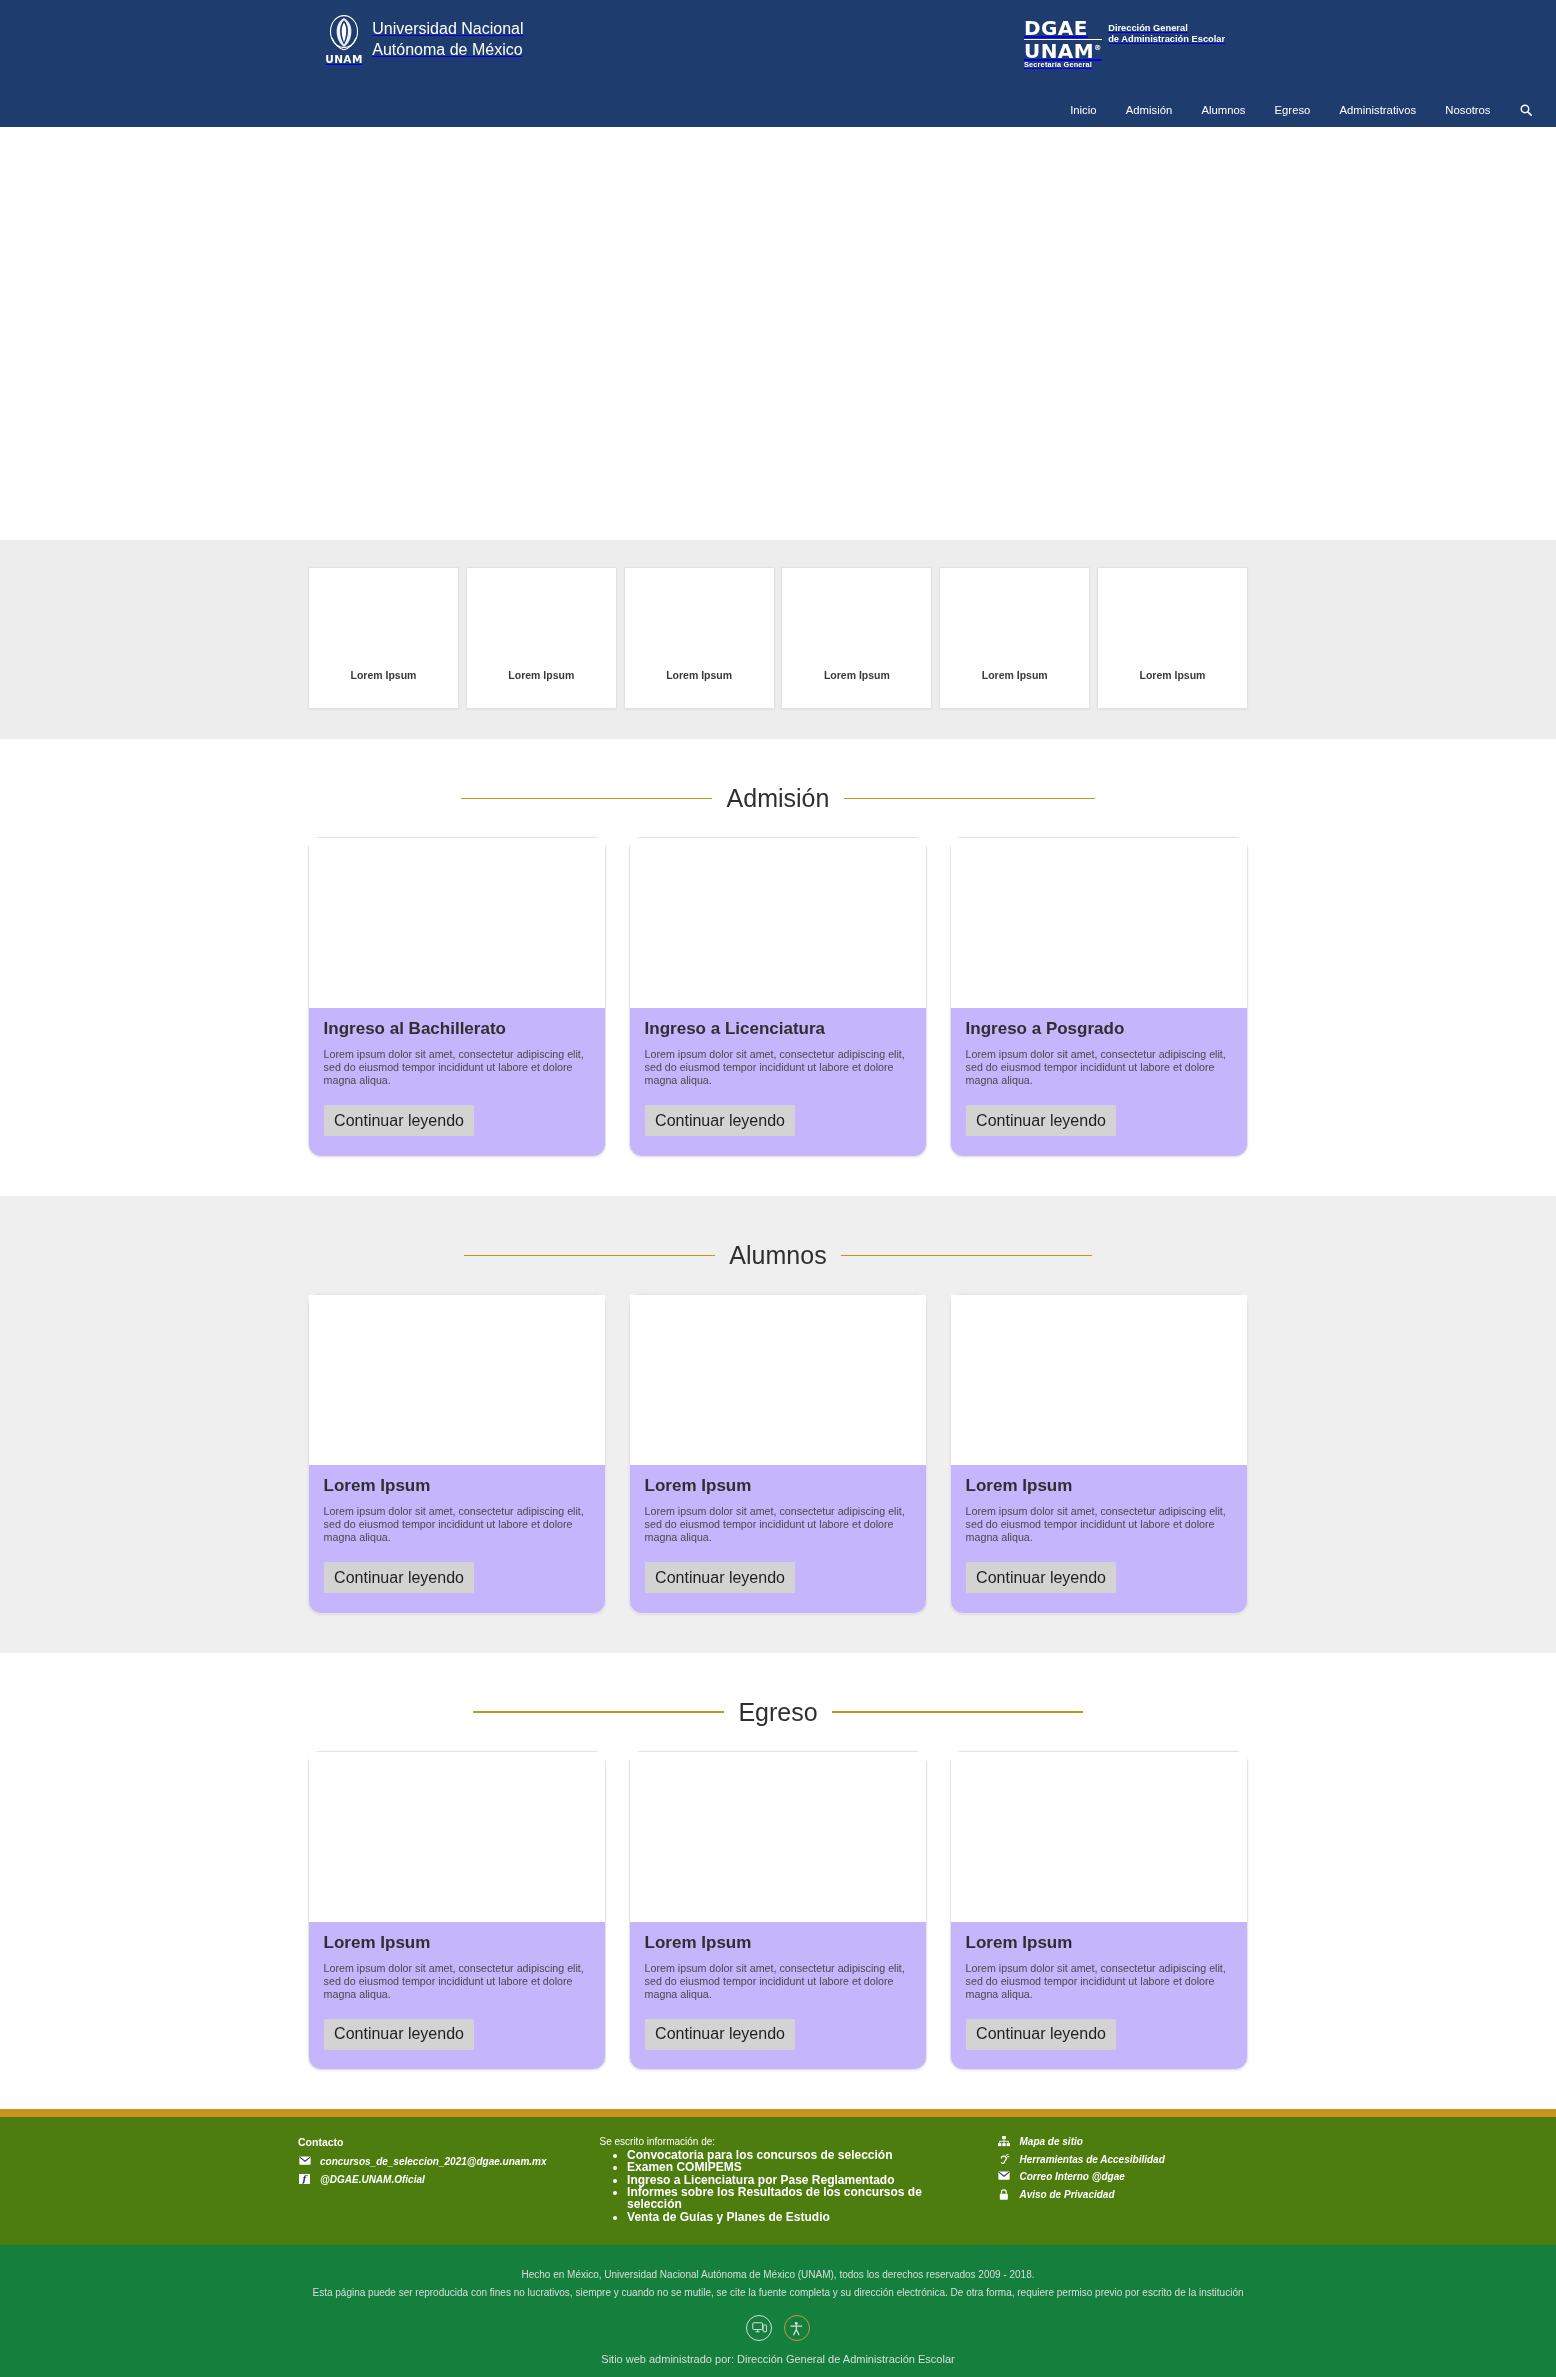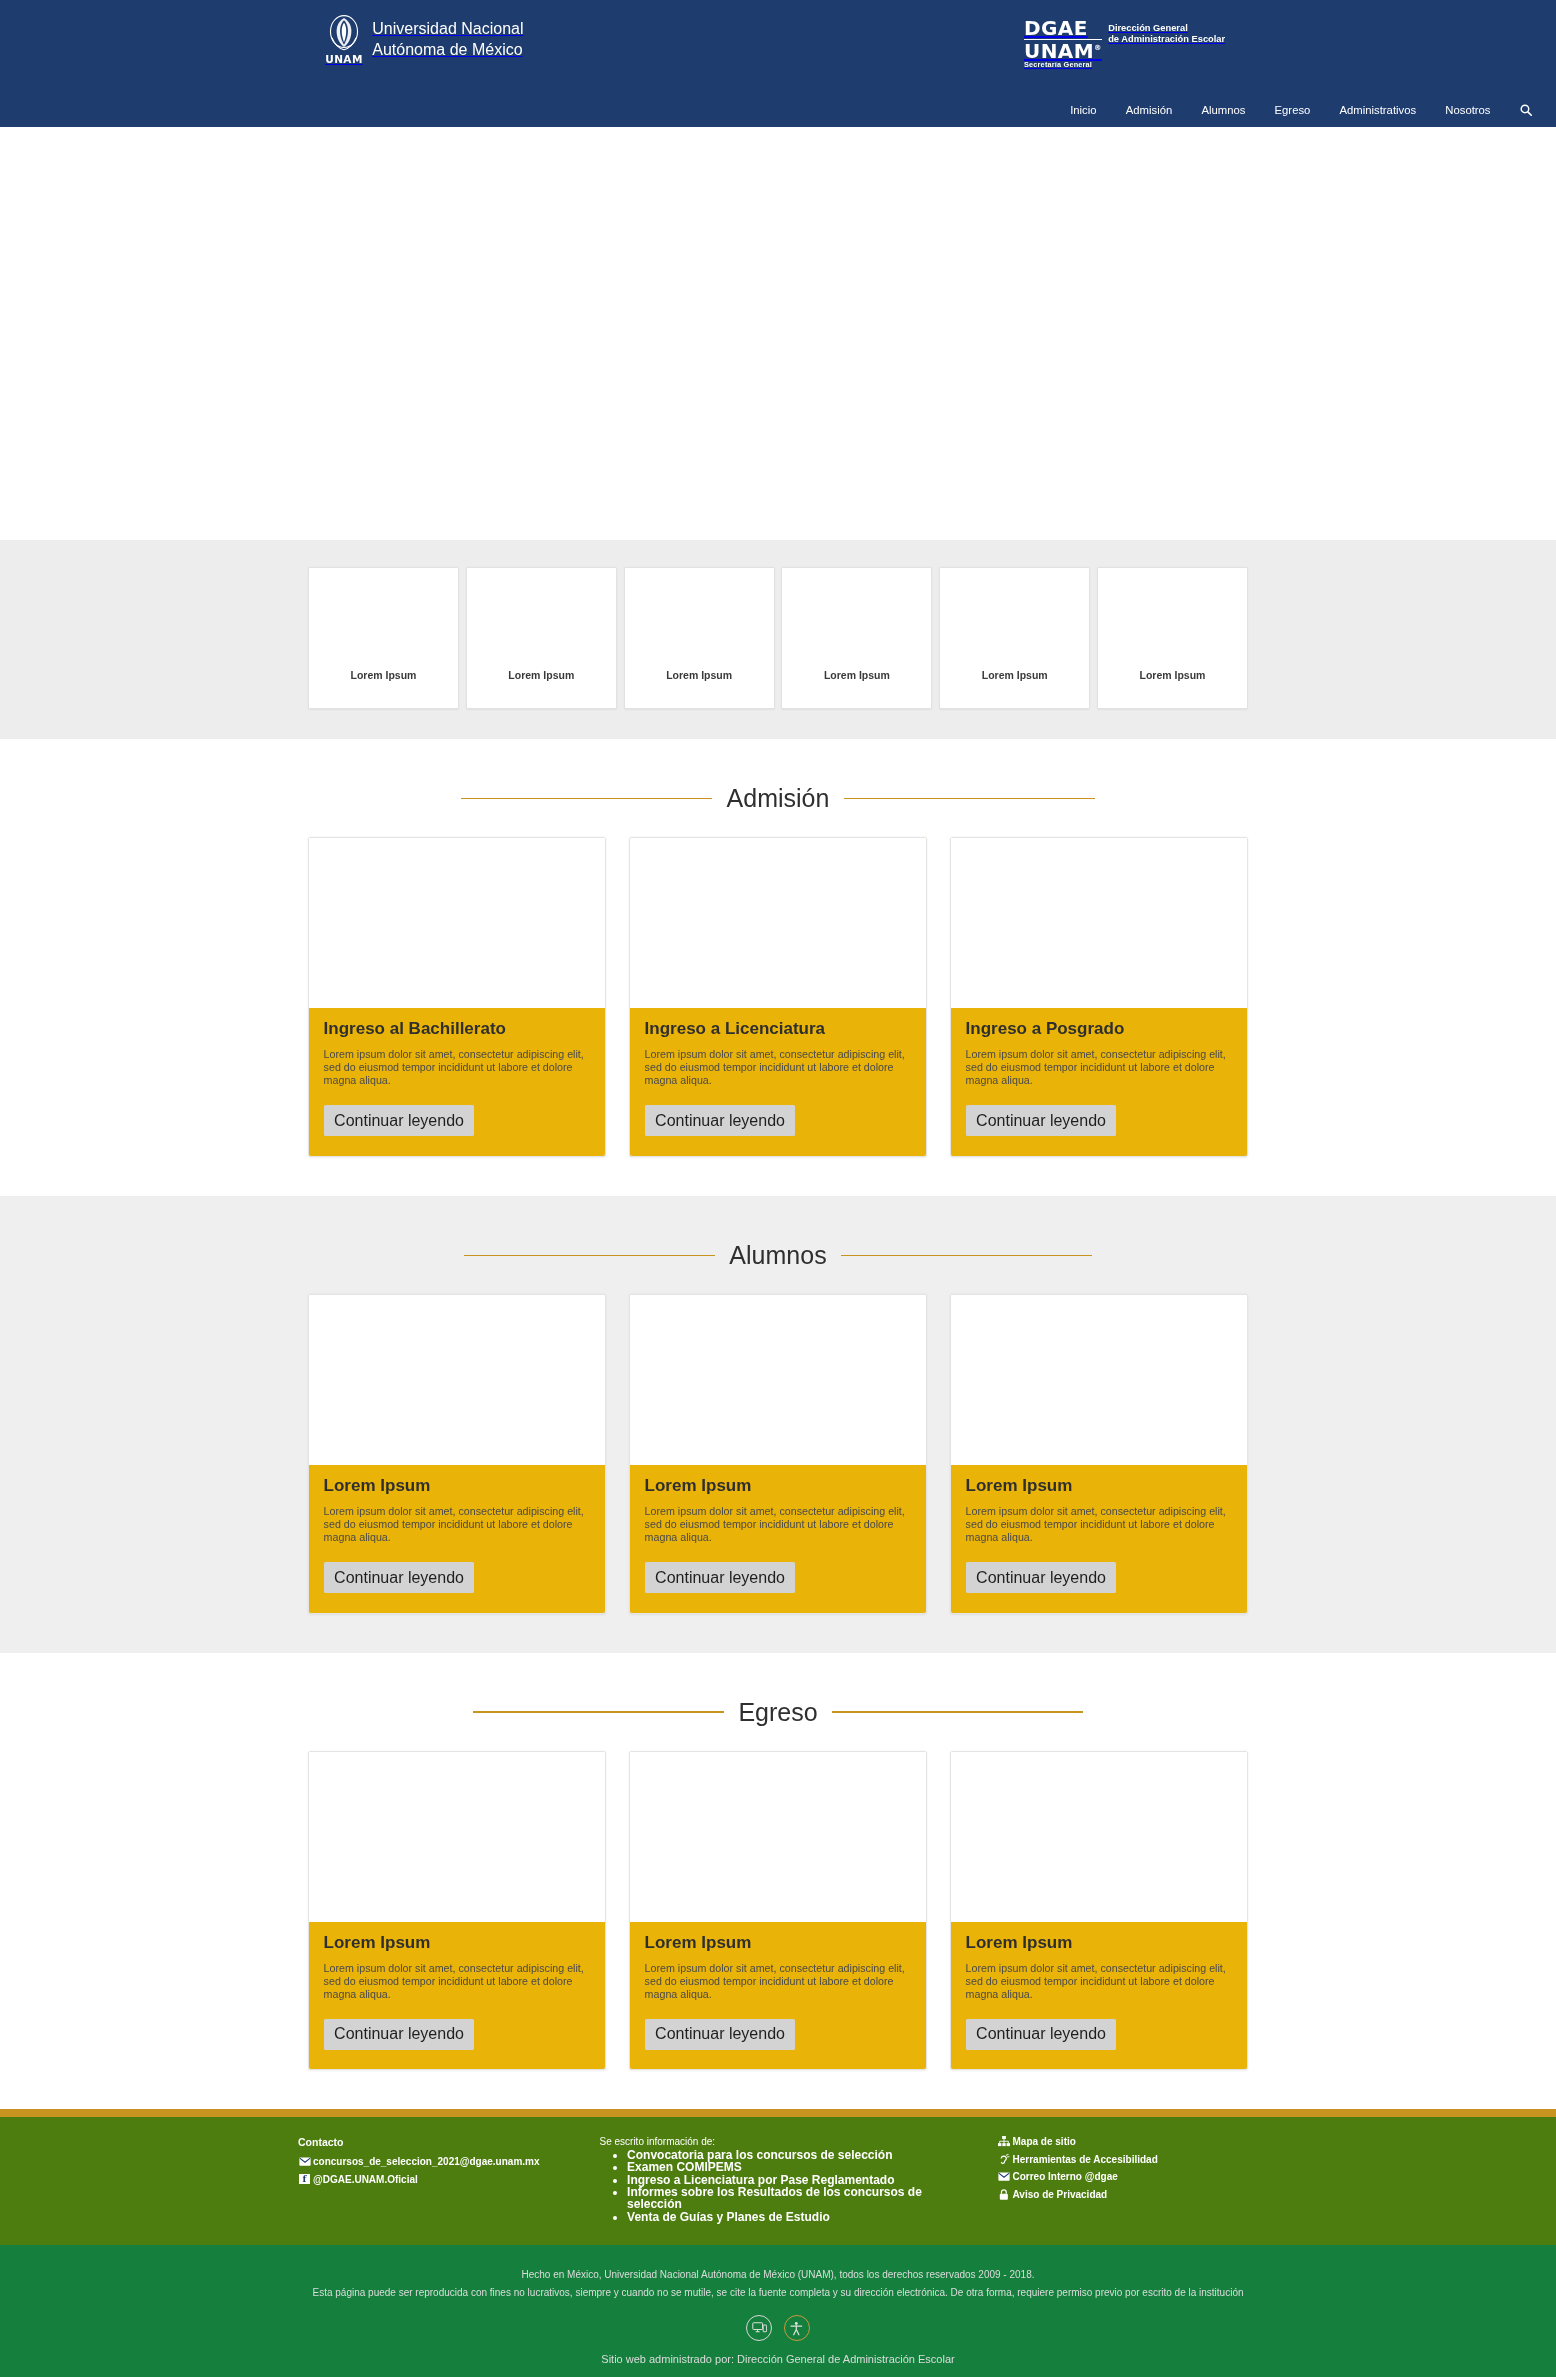--- a/index.html
+++ b/index.html
@@ -199,23 +199,23 @@
 
   .cards-row {
     width: 940px;
     margin: 0 auto;
     display: flex;
     justify-content: space-between;
     padding-bottom: 39px;
   }
   .info-card {
     width: 298px;
-    background: #eab308;
+    background: #c4b5fd;
     border: 0.8px solid #e4e4e4;
-    border-radius: 3px;
+    border-radius: 13px;
     box-shadow: 0 0.8px 2.4px rgba(0,0,0,0.07);
     display: flex;
     flex-direction: column;
   }
   .card-media {
     width: 100%;
     height: 170px;
     background: #ffffff;
   }
   .card-body {
@@ -268,27 +268,28 @@
   .fcol-info    { width: 349px; }
   .fcol-links   { width: 267px; padding-left: 49px; }
 
   .f-title {
     font-size: 10.5px;
     font-weight: bold;
     margin-bottom: 8px;
   }
   .f-row {
     display: flex;
-    align-items: center;
-    gap: 2px;
+    align-items: flex-start;
+    gap: 9px;
     margin-bottom: 6.5px;
     font-size: 10px;
     font-weight: bold;
     color: #ffffff;
     text-decoration: none;
+    font-style: italic;
   }
   .f-icon {
     width: 13px;
     display: inline-flex;
     justify-content: center;
     align-items: center;
     flex: 0 0 13px;
   }
   .fb-glyph {
     width: 10.5px; height: 10.5px;

